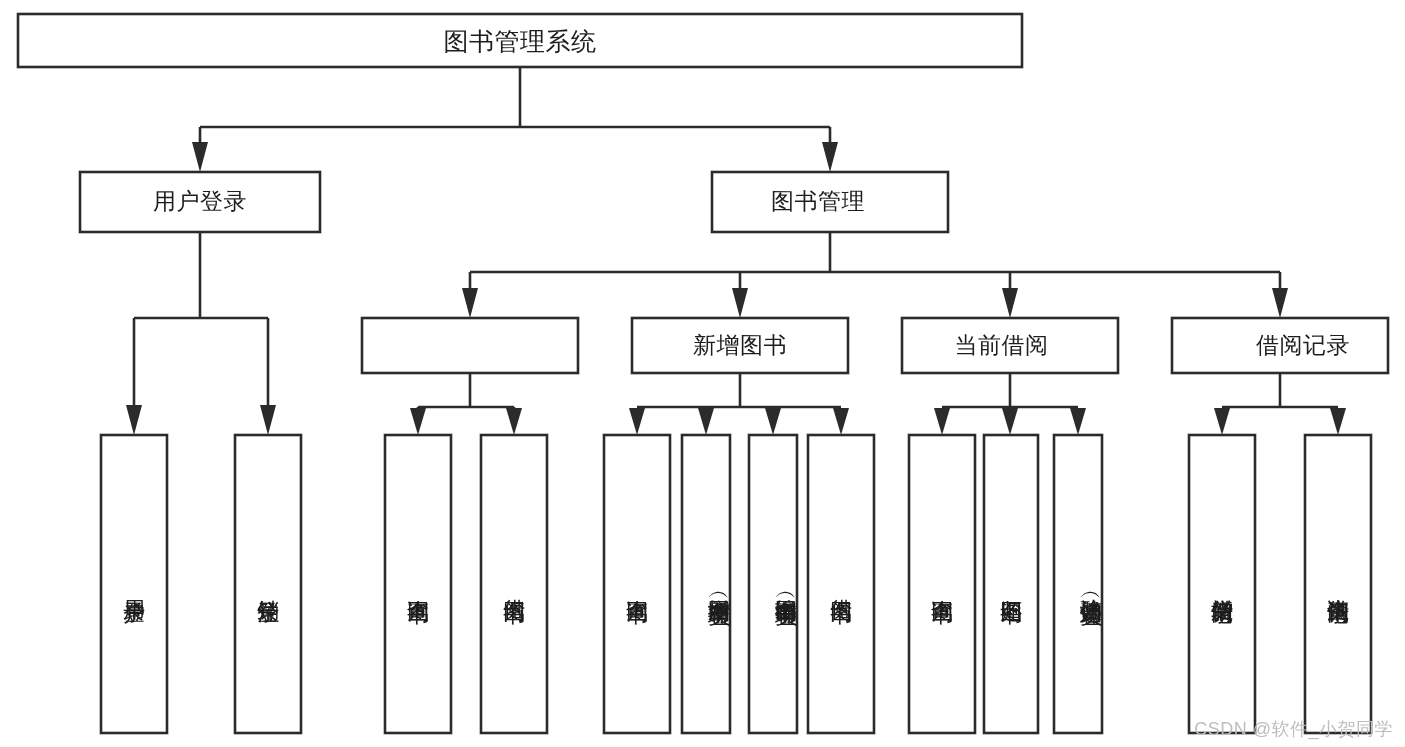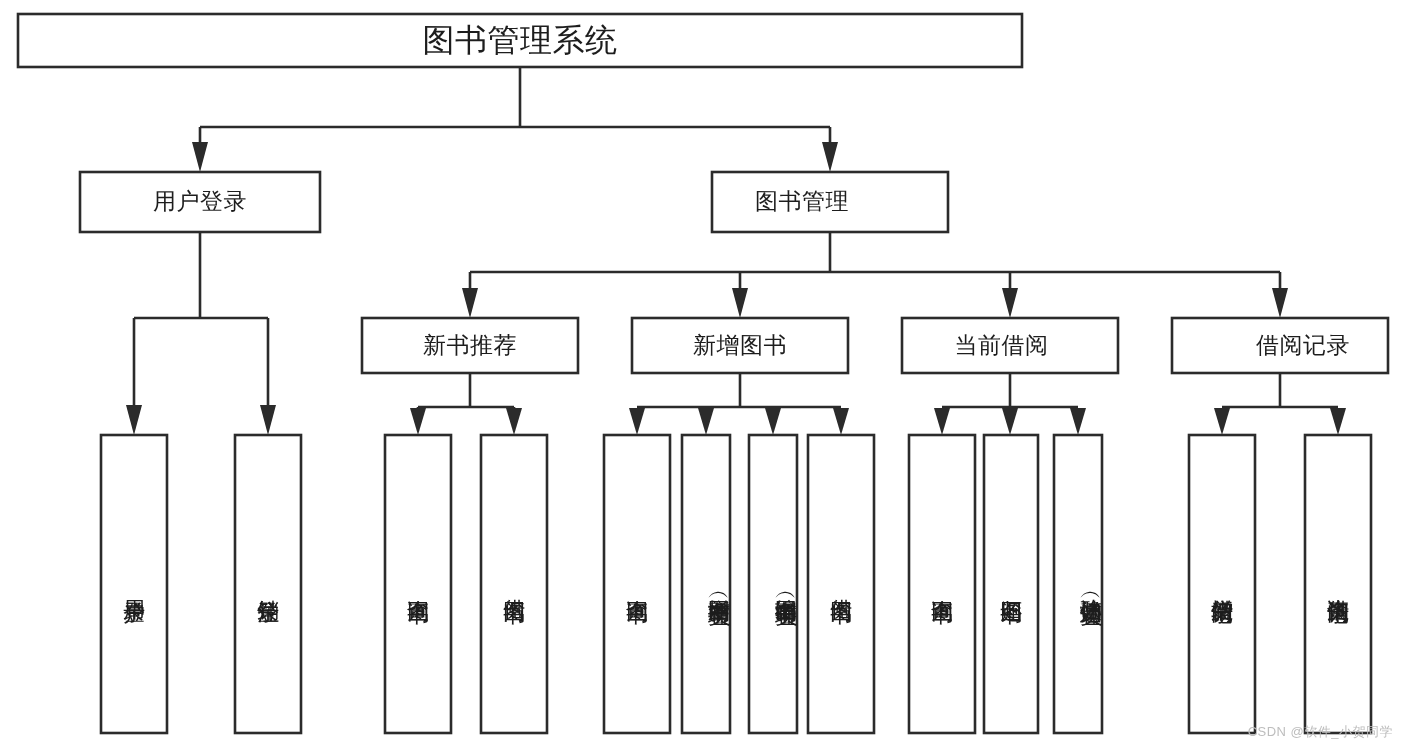--- a/index.html
+++ b/index.html
@@ -72,21 +72,21 @@
     pointer-events: none;
   }
   .label-v.center {
     align-items: center;
   }
   .watermark {
     position: absolute;
     right: 12px;
     bottom: 6px;
     color: #bdbdbd;
-    font-size: 13px;
+    font-size: 18px;
     letter-spacing: 0.5px;
     white-space: nowrap;
     font-family: "Liberation Sans", "DejaVu Sans", sans-serif;
     pointer-events: none;
   }
 </style>
 </head>
 <body>
 
 <div id="diagram-root">
@@ -170,26 +170,25 @@
 
       <rect class="node-box" x="909" y="435" width="66" height="298"></rect>
       <rect class="node-box" x="984" y="435" width="54" height="298"></rect>
       <rect class="node-box" x="1054" y="435" width="48" height="298"></rect>
 
       <rect class="node-box" x="1189" y="435" width="66" height="298"></rect>
       <rect class="node-box" x="1305" y="435" width="66" height="298"></rect>
     </g>
   </svg>
 
-  <div class="label-h" style="left:18px; top:14px; width:1004px; height:53px; font-size:32px;">图书管理系统</div>
+  <div class="label-h" style="left:18px; top:14px; width:1004px; height:53px; font-size:25px;">图书管理系统</div>
 
   <div class="label-h" style="left:80px; top:172px; width:240px; height:60px;">用户登录</div>
-  <div class="label-h" style="left:700px; top:172px; width:204px; height:60px;">图书管理</div>
-
-  <div class="label-h" style="left:362px; top:318px; width:216px; height:55px;">新书推荐</div>
+  <div class="label-h" style="left:716px; top:172px; width:204px; height:60px;">图书管理</div>
+
   <div class="label-h" style="left:632px; top:318px; width:216px; height:55px;">新增图书</div>
   <div class="label-h" style="left:902px; top:318px; width:199px; height:55px;">当前借阅</div>
   <div class="label-h" style="left:1195px; top:318px; width:216px; height:55px;">借阅记录</div>
 
   <div class="label-v center" style="left:101px; top:435px; width:66px; height:298px;">用户登录</div>
   <div class="label-v center" style="left:235px; top:435px; width:66px; height:298px;">注销登录</div>
 
   <div class="label-v center" style="left:385px; top:435px; width:66px; height:298px;">查询图书</div>
   <div class="label-v center" style="left:481px; top:435px; width:66px; height:298px;">借阅图书</div>
 

